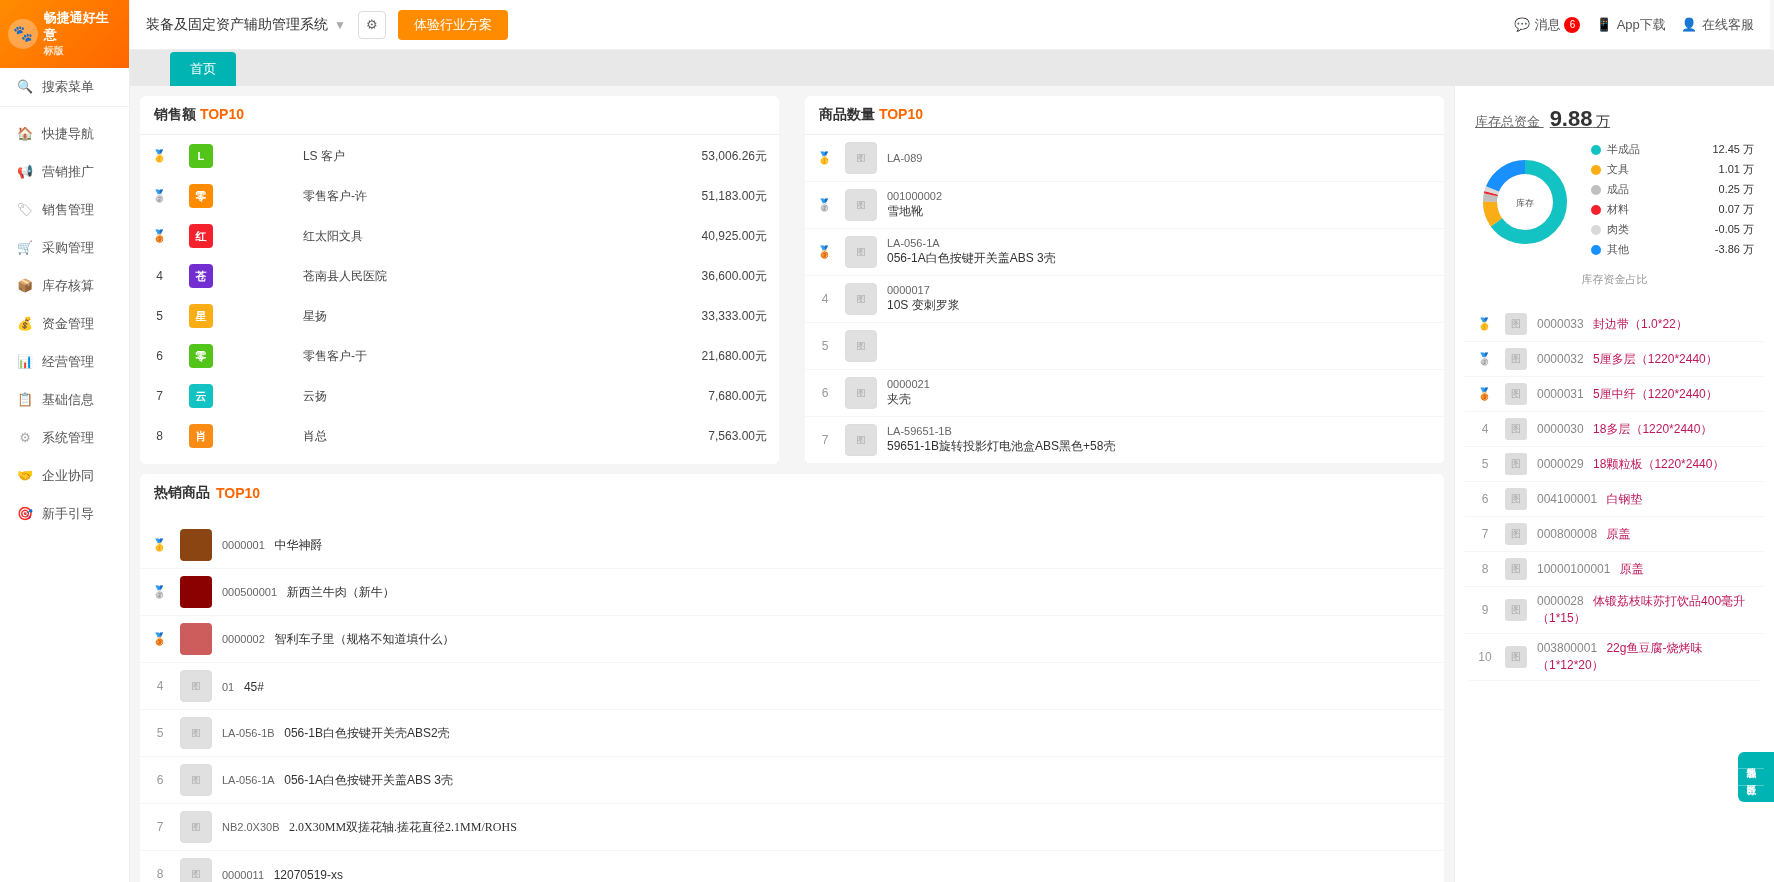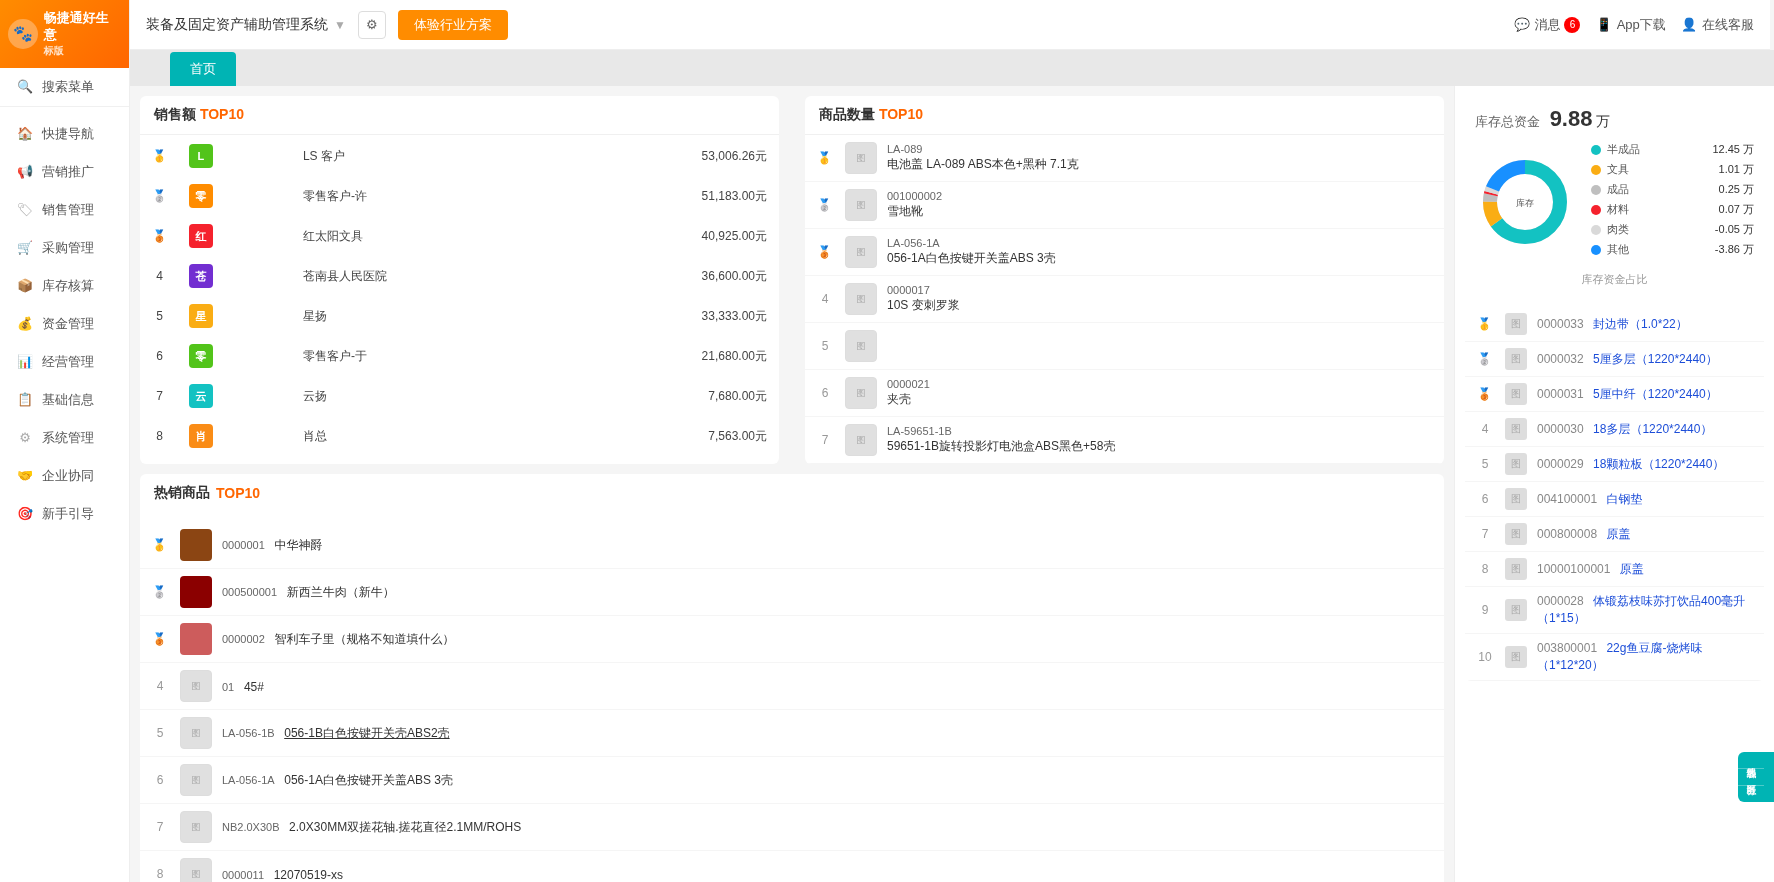--- a/index.html
+++ b/index.html
@@ -115,42 +115,42 @@
     .product-info { flex: 1; min-width: 0; }
     .product-code { color: #666; font-size: 11px; }
     .product-name { color: #333; font-size: 12px; margin-top: 1px; }
 
     
     .two-col { display: flex; gap: 26px; margin-bottom: 10px; }
     .two-col .card { flex: 1; margin-bottom: 0; }
 
     
     .inventory-section { padding: 10px; }
-    .inventory-total { font-size: 13px; color: #666; margin-bottom: 8px; }
+    .inventory-total { font-size: 13px; color: #666; margin-bottom: 8px; text-decoration: underline; }
     .chart-container { display: flex; gap: 16px; align-items: center; margin: 10px 0; }
     .donut-chart { position: relative; width: 100px; height: 100px; flex-shrink: 0; }
     .legend { flex: 1; }
     .legend-item { display: flex; align-items: center; margin-bottom: 5px; font-size: 11px; }
     .legend-dot { width: 10px; height: 10px; border-radius: 50%; margin-right: 6px; flex-shrink: 0; }
     .legend-label { flex: 1; color: #555; display: flex; align-items: center; }
     .legend-value { color: #333; font-weight: 500; }
 
     
     .latest-product-item {
       display: flex; align-items: center; padding: 6px 10px; gap: 10px;
       border-bottom: 1px solid #f5f5f5; font-size: 12px;
     }
     .latest-rank { width: 20px; text-align: center; color: #999; font-size: 12px; }
     .latest-product-icon {
       width: 22px; height: 22px; background: #ddd; border-radius: 3px; flex-shrink: 0;
       display: flex; align-items: center; justify-content: center; color: #aaa; font-size: 10px;
     }
     .latest-product-info { flex: 1; }
     .latest-product-code { color: #888; }
-    .latest-product-name { color: #1d4ed8; }
+    .latest-product-name { color: #be185d; }
 
     
     .section-title { font-size: 14px; font-weight: bold; color: #333; margin-bottom: 10px; display: flex; align-items: center; gap: 6px; }
     .top10-badge { color: #ff6600; font-weight: bold; }
     .floating-item { padding: 6px 4px; text-align: center; font-size: 10px; cursor: pointer; border-bottom: 1px solid rgba(255,255,255,0.3); }
     .floating-item:last-child { border-bottom: none; }
     .floating-panel {
       position: fixed; right: 0; bottom: 80px; z-index: 200;
       display: flex; flex-direction: column;
     }
@@ -340,21 +340,20 @@
         <div class="card-header">
           <span>商品数量</span>
           <span style="color:#ff6600;">TOP10</span>
         </div>
         <div id="products-qty-list">
             <div class="product-item">
     <div class="product-rank">🥇</div>
     <div class="product-img-placeholder" style="background:#e0e0e0;border:1px solid #ddd;display:flex;align-items:center;justify-content:center;font-size:9px;color:#aaa;">图</div>
     <div class="product-info">
       <div class="product-code">LA-089</div>
-      <div class="product-name">电池盖 LA-089 ABS本色+黑种 7.1克</div>
     </div>
   </div>
             <div class="product-item">
     <div class="product-rank">🥈</div>
     <div class="product-img-placeholder" style="background:#e0e0e0;border:1px solid #ddd;display:flex;align-items:center;justify-content:center;font-size:9px;color:#aaa;">图</div>
     <div class="product-info">
       <div class="product-code">001000002</div>
       <div class="product-name">雪地靴</div>
     </div>
   </div>
@@ -435,37 +434,37 @@
     <div class="product-info">
       <span class="product-code">01</span>
       <span class="product-name" style="margin-left:6px;">45#</span>
     </div>
   </div>
           <div class="product-item">
     <div class="product-rank">5</div>
     <div class="product-img-placeholder" style="background:#e0e0e0;border:1px solid #ddd;display:flex;align-items:center;justify-content:center;font-size:9px;color:#aaa;">图</div>
     <div class="product-info">
       <span class="product-code">LA-056-1B</span>
-      <span class="product-name" style="margin-left:6px;text-decoration:underline;">056-1B白色按键开关壳ABS2壳</span>
+      <span class="product-name" style="margin-left:6px;">056-1B白色按键开关壳ABS2壳</span>
     </div>
   </div>
           <div class="product-item">
     <div class="product-rank">6</div>
     <div class="product-img-placeholder" style="background:#e0e0e0;border:1px solid #ddd;display:flex;align-items:center;justify-content:center;font-size:9px;color:#aaa;">图</div>
     <div class="product-info">
       <span class="product-code">LA-056-1A</span>
       <span class="product-name" style="margin-left:6px;">056-1A白色按键开关盖ABS 3壳</span>
     </div>
   </div>
           <div class="product-item">
     <div class="product-rank">7</div>
     <div class="product-img-placeholder" style="background:#e0e0e0;border:1px solid #ddd;display:flex;align-items:center;justify-content:center;font-size:9px;color:#aaa;">图</div>
     <div class="product-info">
       <span class="product-code">NB2.0X30B</span>
-      <span class="product-name" style="margin-left:6px;">2.0X30MM双搓花轴.搓花直径2.1MM/ROHS</span>
+      <span class="product-name" style="margin-left:6px;font-family:Liberation Serif, serif;">2.0X30MM双搓花轴.搓花直径2.1MM/ROHS</span>
     </div>
   </div>
           <div class="product-item">
     <div class="product-rank">8</div>
     <div class="product-img-placeholder" style="background:#e0e0e0;border:1px solid #ddd;display:flex;align-items:center;justify-content:center;font-size:9px;color:#aaa;">图</div>
     <div class="product-info">
       <span class="product-code">0000011</span>
       <span class="product-name" style="margin-left:6px;">12070519-xs</span>
     </div>
   </div>

